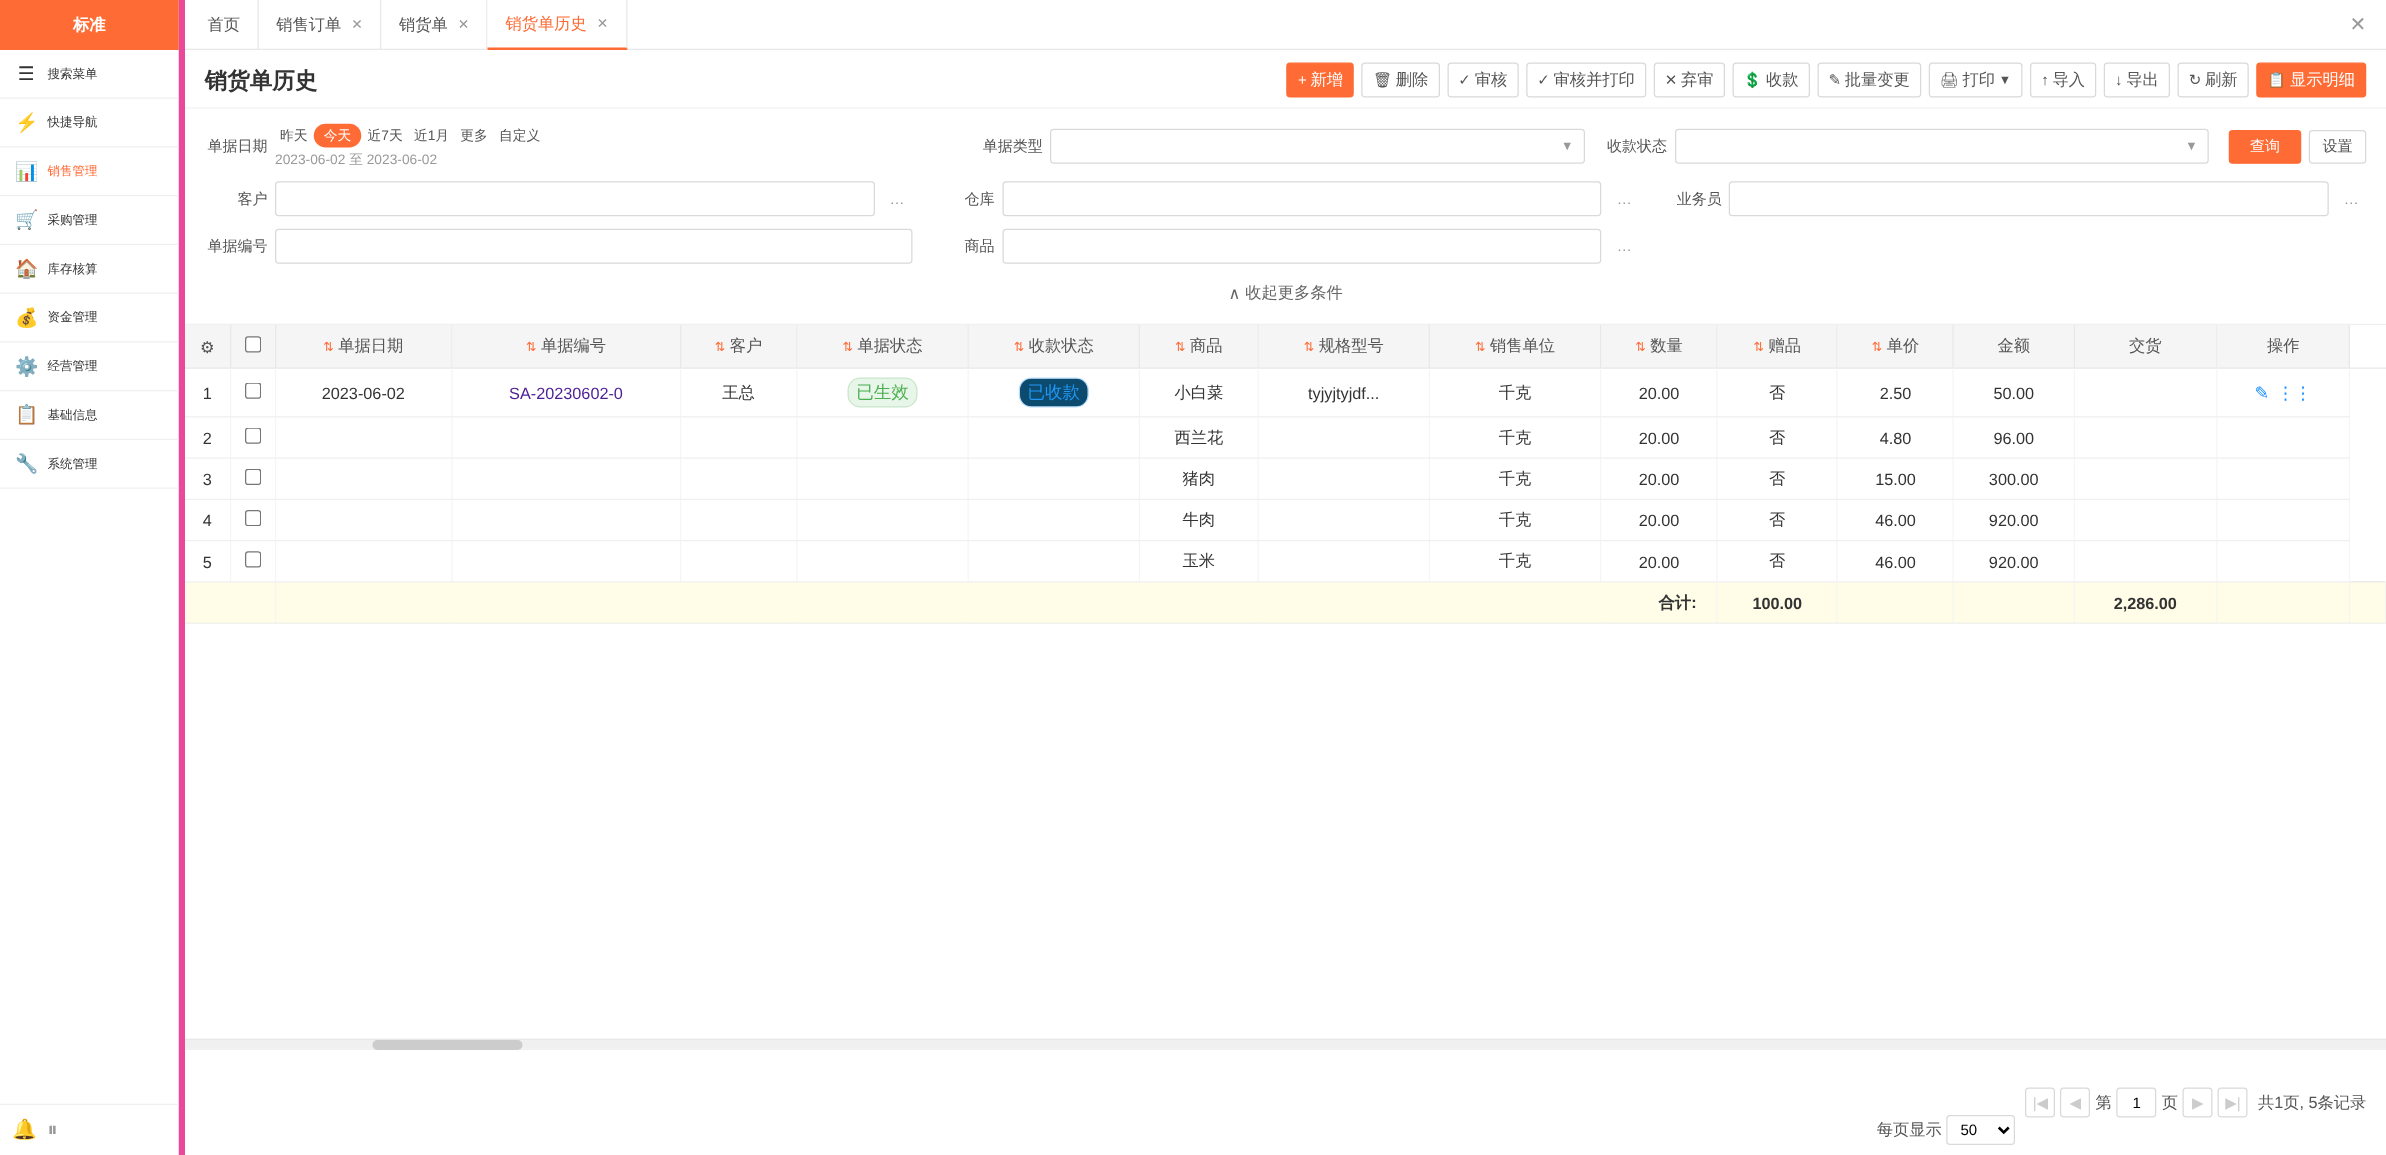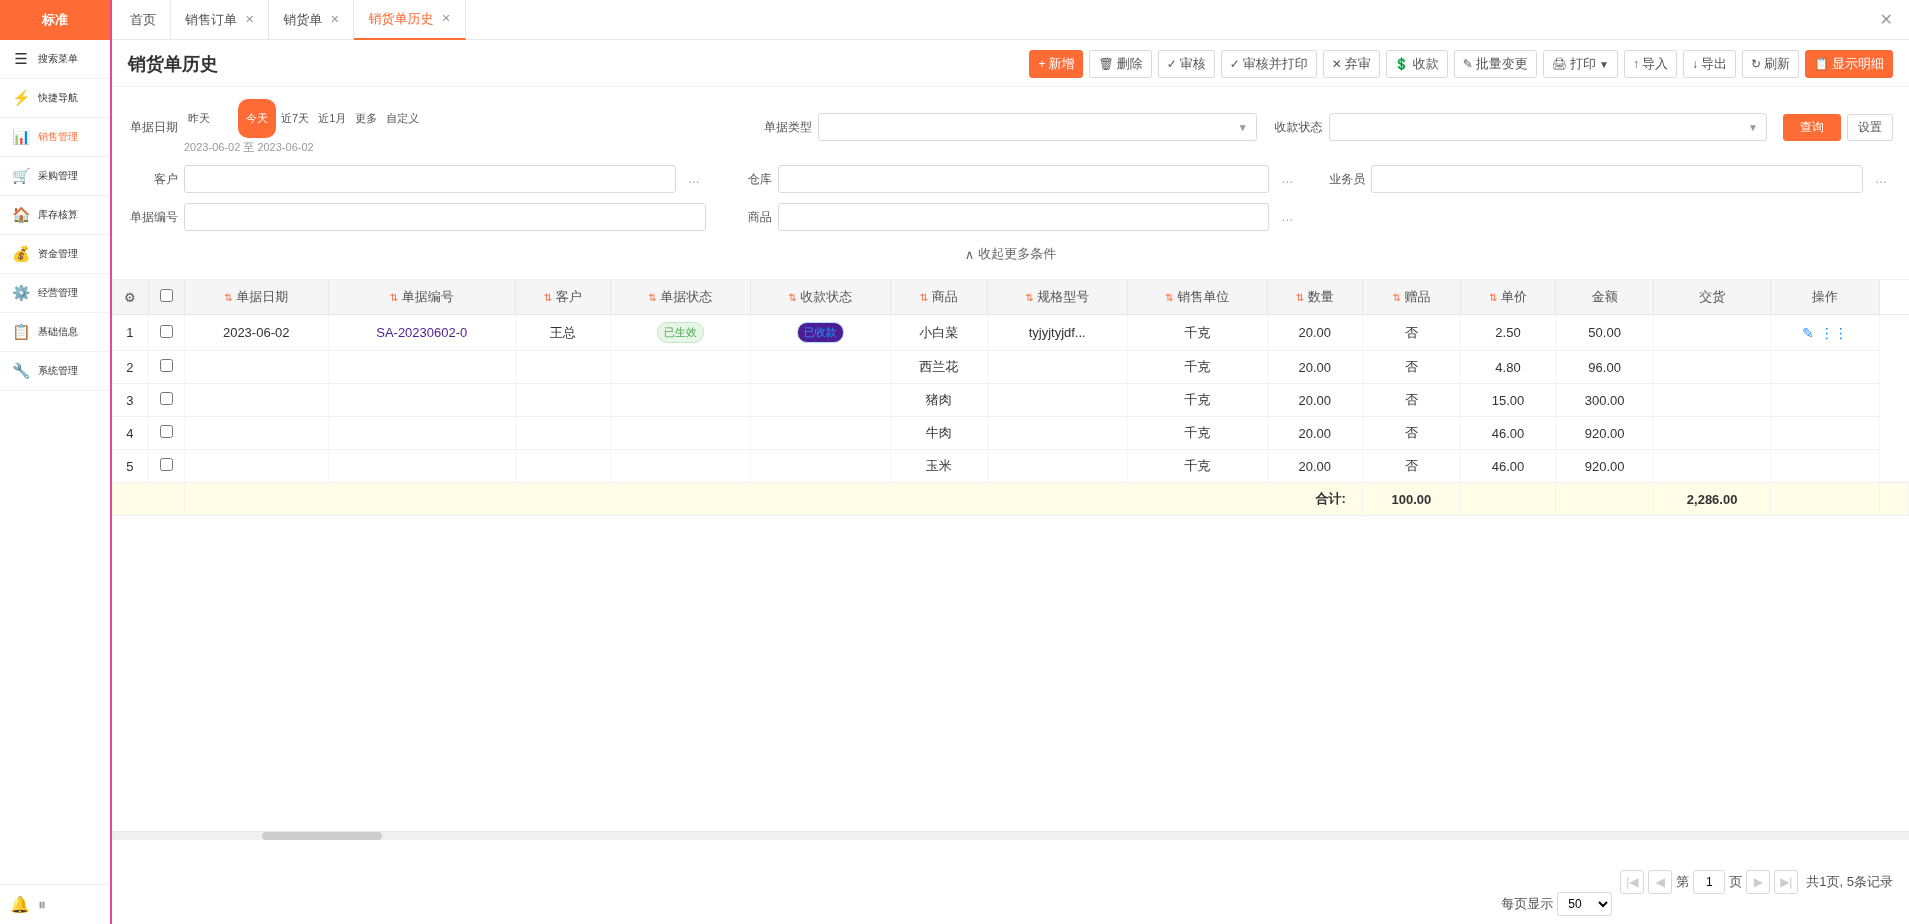--- a/index.html
+++ b/index.html
@@ -1,22 +1,22 @@
 <!DOCTYPE html>
 <html><head>
   <meta charset="utf-8">
   <style>
     * { box-sizing: border-box; margin: 0; padding: 0; font-family: 'Microsoft YaHei', Arial, sans-serif; font-size: 13px; }
     body { display: flex; height: 924px; overflow: hidden; background: #f5f5f5; }
 
     
     .sidebar {
-      width: 112px;
-      background: #fff;
-      border-right: 2px solid #ec4899;
+      width: 148px;
+      background: #fff;
+      border-right: 5px solid #ec4899;
       display: flex;
       flex-direction: column;
       flex-shrink: 0;
     }
     .sidebar-logo {
       height: 40px;
       background: #ff6b35;
       display: flex;
       align-items: center;
       justify-content: center;
@@ -215,22 +215,21 @@
       font-size: 11px;
       color: #555;
       cursor: pointer;
       padding: 2px 4px;
       border-radius: 2px;
     }
     .date-shortcut.active {
       background: #ff6b35;
       color: #fff;
       border-radius: 10px;
-      padding: 12px 8px;
-      margin-left: 23px;
+      padding: 2px 8px;
     }
     .date-range-display {
       font-size: 11px;
       color: #999;
       margin-top: 2px;
     }
     .filter-date-group {
       display: flex;
       flex-direction: column;
       flex: 1;
@@ -281,24 +280,24 @@
       padding: 7px 8px;
       text-align: center;
       border-bottom: 1px solid #f0f0f0;
       border-right: 1px solid #f5f5f5;
       color: #333;
     }
     .status-badge {
       display: inline-block;
       padding: 2px 6px;
       border-radius: 10px;
-      font-size: 11px;
+      font-size: 14px;
     }
     .status-effective { background: #e8f5e9; color: #4caf50; border: 1px solid #c8e6c9; }
-    .status-collected { background: #4c1d95; color: #2196f3; border: 1px solid #bbdefb; }
+    .status-collected { background: #0c4a6e; color: #2196f3; border: 1px solid #bbdefb; }
     .link-text { color: #4c1d95; cursor: pointer; text-decoration: none; }
     .action-btns { display: flex; gap: 6px; justify-content: center; }
     .action-btn { color: #1890ff; cursor: pointer; font-size: 14px; }
 
     
     .summary-row {
       background: #fffde7;
       border-top: 1px solid #e8e8e8;
       flex-shrink: 0;
     }

